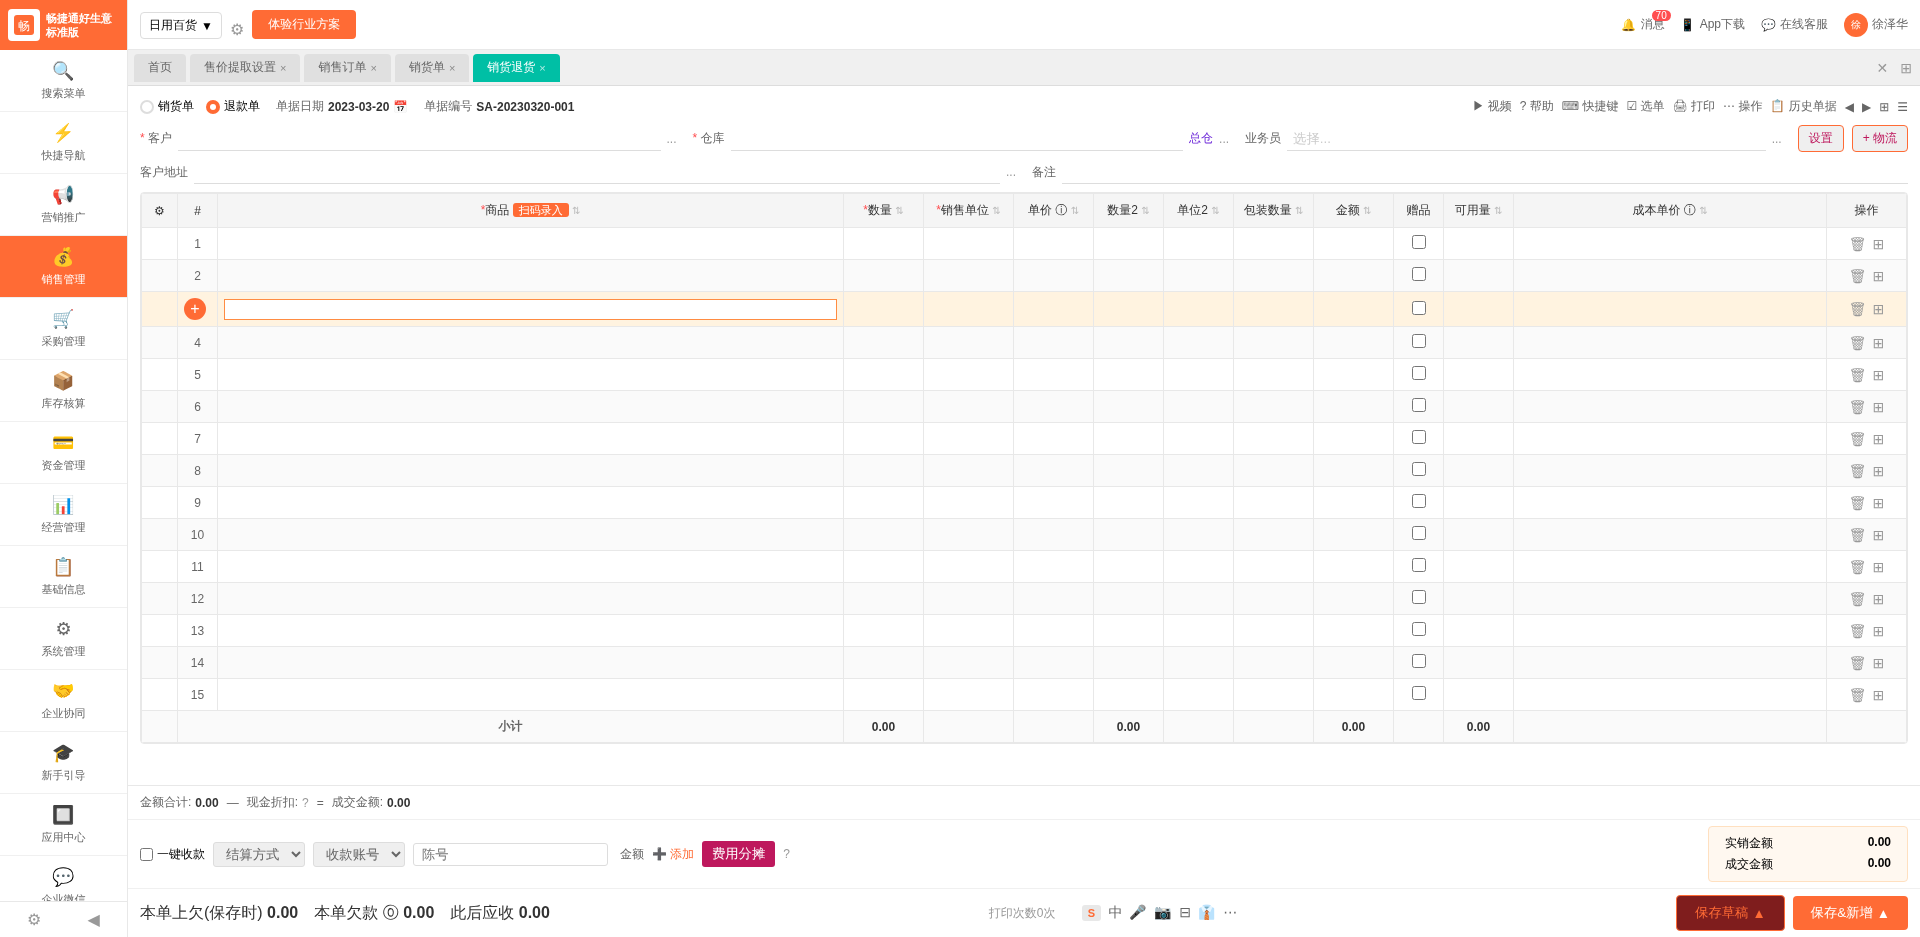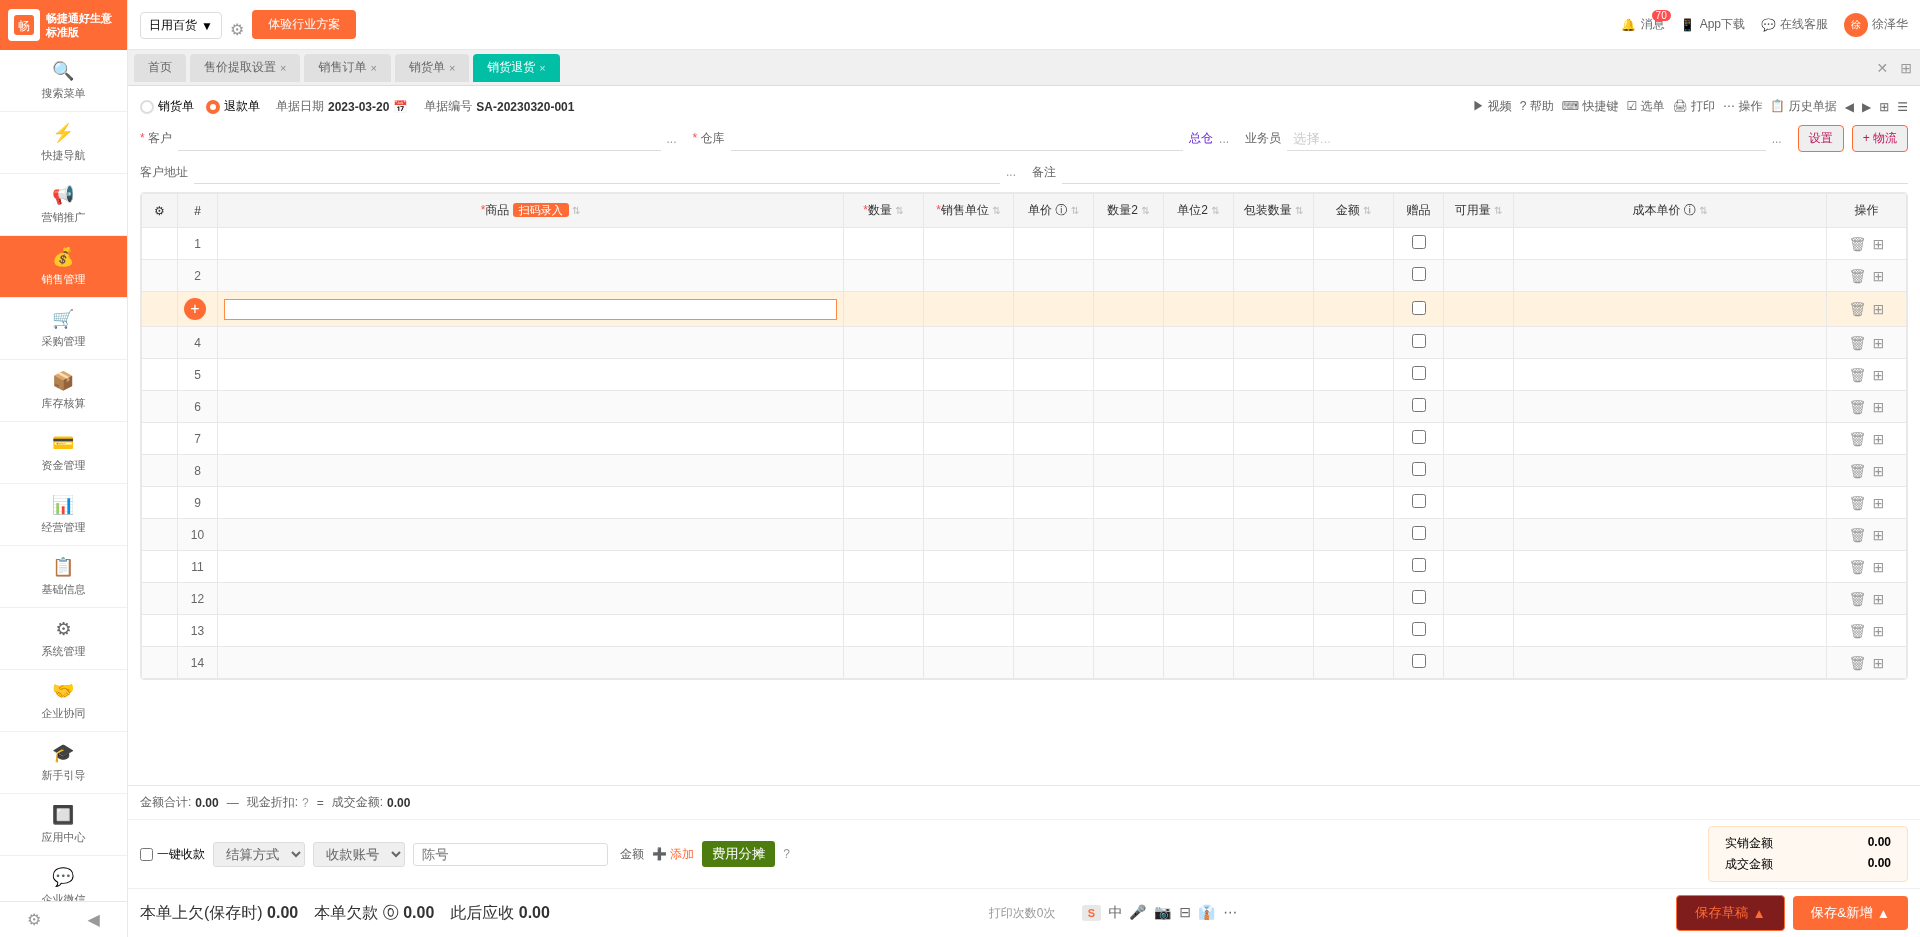--- a/index.html
+++ b/index.html
@@ -94,21 +94,21 @@
     .formula-val { color: #333; font-weight: bold; }
     .formula-minus { color: #666; }
     .formula-eq { color: #666; }
     .formula-help { color: #999; cursor: pointer; }
 
     .footer-payment { display: flex; align-items: center; gap: 8px; padding: 6px 12px; border-bottom: 1px solid #f0f0f0; }
     .footer-checkbox { display: flex; align-items: center; gap: 4px; cursor: pointer; }
     .pay-select { border: 1px solid #ddd; padding: 3px 8px; border-radius: 3px; color: #666; cursor: pointer; }
     .pay-input { border: 1px solid #ddd; padding: 3px 8px; border-radius: 3px; min-width: 80px; }
     .add-btn { display: flex; align-items: center; gap: 3px; color: #ff6b35; cursor: pointer; }
-    .split-btn { background: #4d7c0f; color: #fff; border: none; padding: 4px 10px; border-radius: 3px; cursor: pointer; }
+    .split-btn { background: #be185d; color: #fff; border: none; padding: 4px 10px; border-radius: 3px; cursor: pointer; }
     .help-icon { color: #999; cursor: pointer; }
 
     .footer-summary { display: flex; align-items: center; justify-content: space-between; padding: 6px 12px; }
     .footer-totals-left { display: flex; gap: 16px; color: #666; font-size: 16px; }
     .footer-totals-left span { color: #333; }
     .footer-btns { display: flex; gap: 8px; align-items: center; }
     .save-draft-btn { background: #7f1d1d; border: 1px solid #ff6b35; color: #ff6b35; padding: 8px 18px; border-radius: 4px; cursor: pointer; display: flex; align-items: center; gap: 4px; }
     .save-new-btn { background: #ff6b35; color: #fff; border: none; padding: 8px 18px; border-radius: 4px; cursor: pointer; display: flex; align-items: center; gap: 4px; }
   </style>
 </head>
@@ -632,20 +632,56 @@
       <td><input type="checkbox" class="row-checkbox" style=""></td>
       <td></td>
       <td></td>
       <td>
         <div class="action-icons">
           <span class="action-icon">🗑</span>
           <span class="action-icon">⊞</span>
         </div>
       </td>
     </tr>
+            <tr>
+      <td></td>
+      <td><span class="row-num">15</span></td>
+      <td></td>
+      <td></td>
+      <td></td>
+      <td></td>
+      <td></td>
+      <td></td>
+      <td></td>
+      <td></td>
+      <td><input type="checkbox" class="row-checkbox" style=""></td>
+      <td></td>
+      <td></td>
+      <td>
+        <div class="action-icons">
+          <span class="action-icon">🗑</span>
+          <span class="action-icon">⊞</span>
+        </div>
+      </td>
+    </tr>
+            <tr class="subtotal-row">
+    <td></td>
+    <td colspan="2" style="text-align:center;color:#666;">小计</td>
+    <td>0.00</td>
+    <td></td>
+    <td></td>
+    <td>0.00</td>
+    <td></td>
+    <td></td>
+    <td>0.00</td>
+    <td></td>
+    <td>0.00</td>
+    <td></td>
+    <td></td>
+  </tr>
           </tbody>
       </table>
     </div>
 
   </div>
 
   <div class="footer">
 
     <div class="footer-formula">
       <div class="formula-item">

